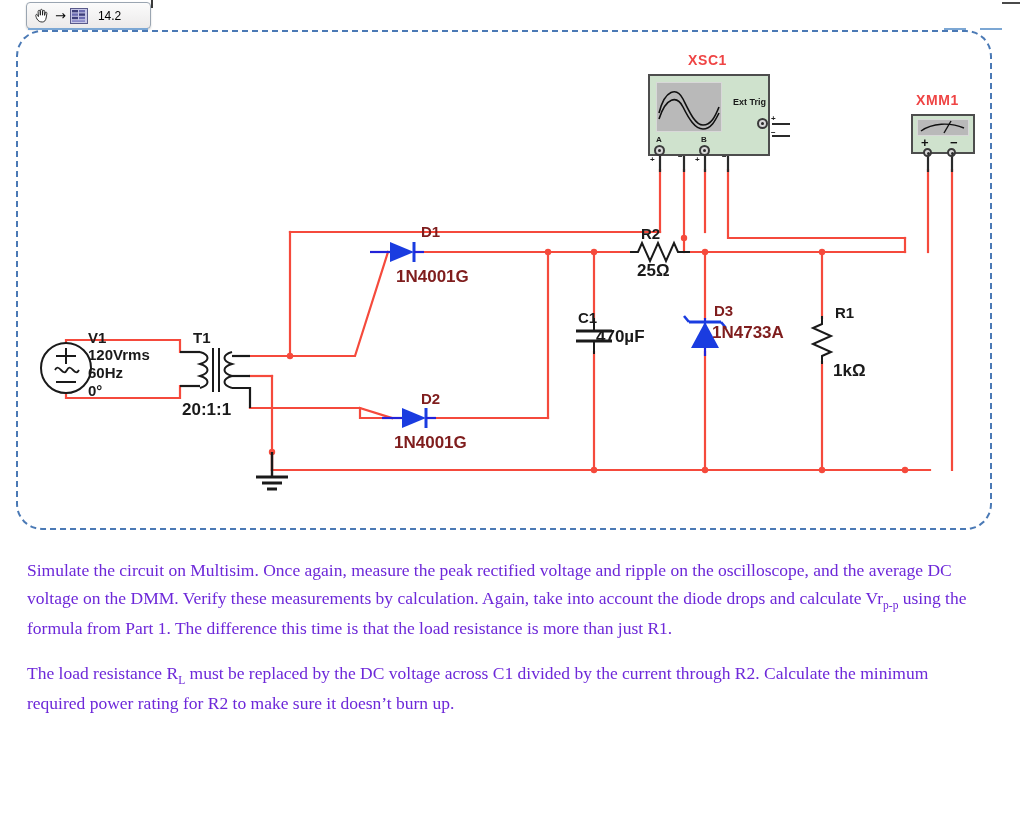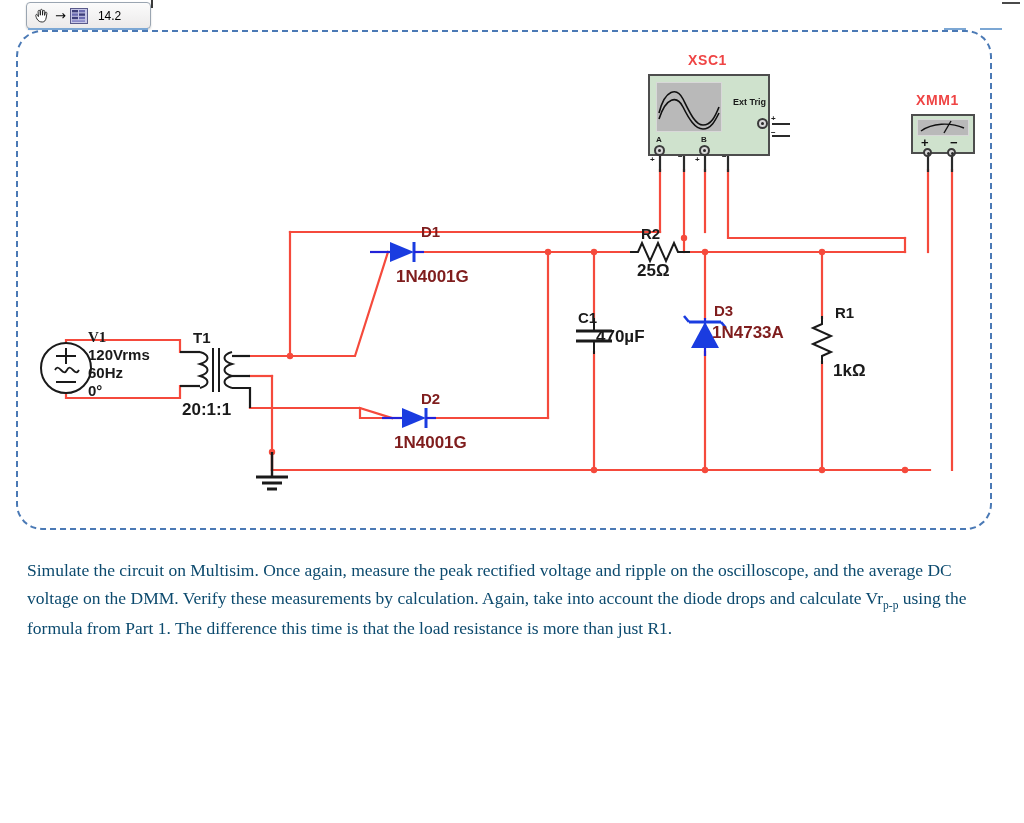--- a/index.html
+++ b/index.html
@@ -181,21 +181,21 @@
   }
 
   
   #body-text {
     position: absolute;
     left: 27px;
     top: 556px;
     width: 960px;
     font-family: "Liberation Serif", serif;
     font-size: 17.5px;
-    color: #0c4a6e;
+    color: #6d28d9;
     line-height: 1.62;
   }
   #body-text p { margin: 0 0 16px 0; }
   #body-text sub { font-size: 11.5px; }
 </style>
 </head>
 <body>
 
 <div class="stub-left"></div>
 <div class="stub-right"></div>
@@ -408,21 +408,21 @@
 </div>
 <div class="mm-sign" style="left:921px; top:135px;">+</div>
 <div class="mm-sign" style="left:950px; top:135px;">−</div>
 <div class="terminal small" style="left:923px; top:148px;">
     <span class="pin"></span>
   </div>
 <div class="terminal small" style="left:947px; top:148px;">
     <span class="pin"></span>
   </div>
 
-<div class="lbl black s15" style="left:88px; top:330px;font-family:Liberation Serif, serif;">V1</div>
+<div class="lbl black s15" style="left:88px; top:330px;">V1</div>
 <div class="lbl black s15" style="left:88px; top:347px;">120Vrms</div>
 <div class="lbl black s15" style="left:88px; top:365px;">60Hz</div>
 <div class="lbl black s15" style="left:88px; top:383px;">0°</div>
 
 <div class="lbl black s15" style="left:193px; top:330px;">T1</div>
 <div class="lbl black s14" style="left:182px; top:401px;">20:1:1</div>
 
 <div class="lbl blue s15" style="left:421px; top:224px;">D1</div>
 <div class="lbl blue s14" style="left:396px; top:268px;">1N4001G</div>
 
@@ -436,13 +436,14 @@
 <div class="lbl black s14" style="left:637px; top:262px;">25Ω</div>
 
 <div class="lbl black s15" style="left:835px; top:305px;">R1</div>
 <div class="lbl black s14" style="left:833px; top:326px;margin-top:36px;">1kΩ</div>
 
 <div class="lbl black s15" style="left:578px; top:310px;">C1</div>
 <div class="lbl black s14" style="left:596px; top:328px;">470µF</div>
 
 <div id="body-text">
   <p><span>Simulate the circuit on Multisim. Once again, measure the peak rectified voltage and ripple on the oscilloscope, and the average DC voltage on the DMM. Verify these measurements by calculation. Again, take into account the diode drops and calculate Vr</span><sub>p-p</sub><span> using the formula from Part 1. The difference this time is that the load resistance is more than just R1.</span></p>
+  <p><span>The load resistance R</span><sub>L</sub><span> must be replaced by the DC voltage across C1 divided by the current through R2. Calculate the minimum required power rating for R2 to make sure it doesn’t burn up.</span></p>
 </div>
 
 </body></html>

